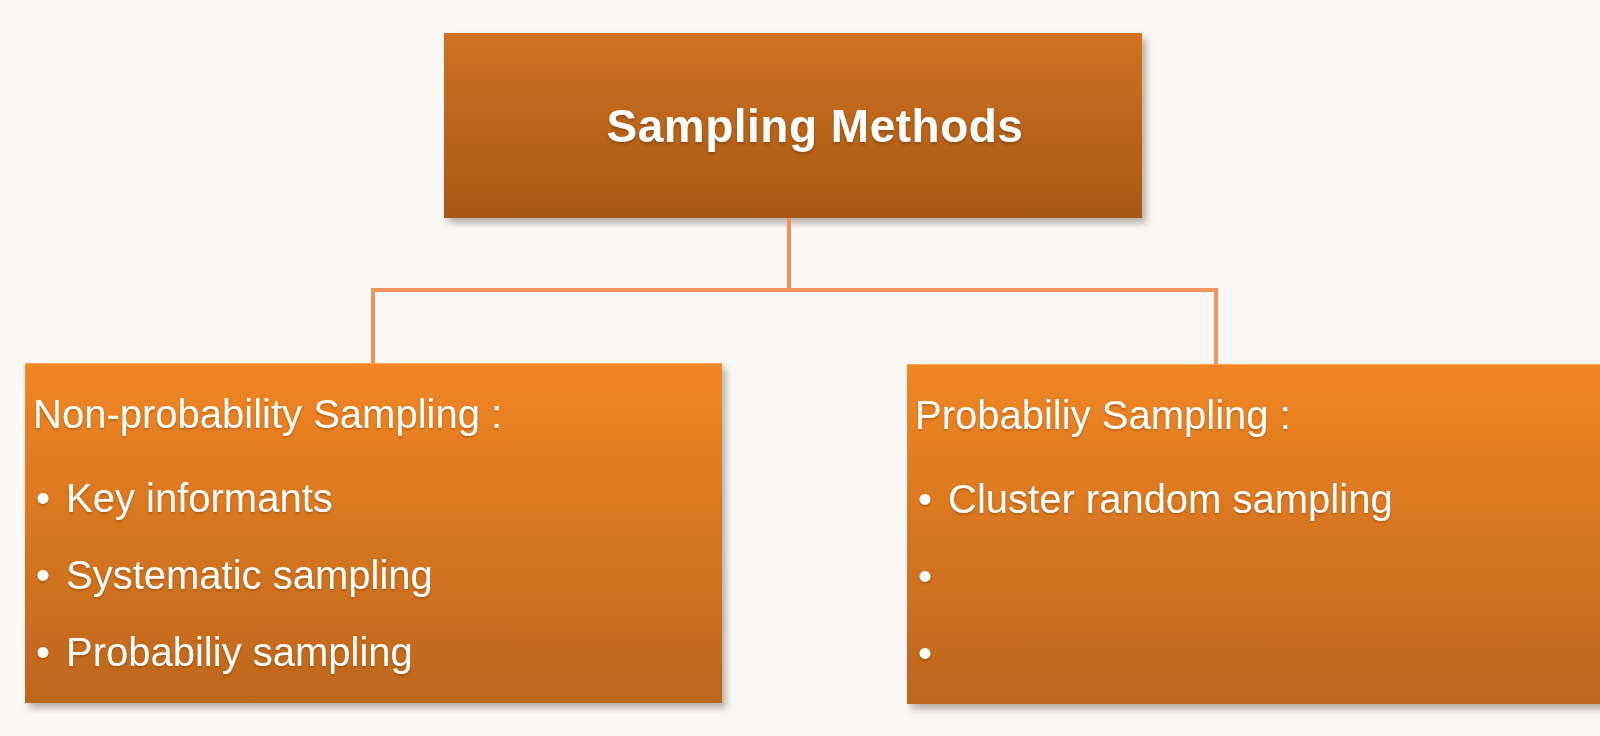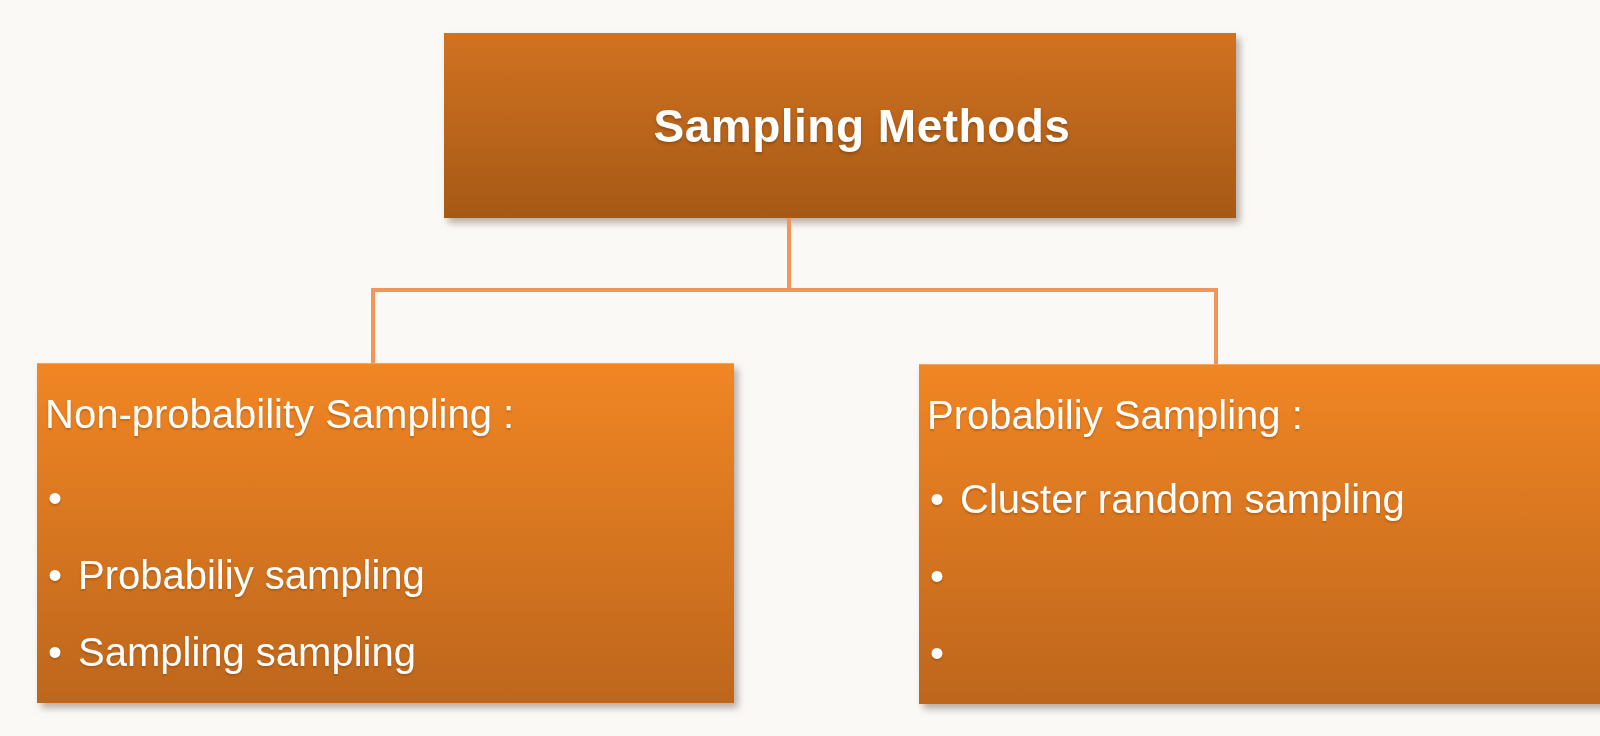--- a/index.html
+++ b/index.html
@@ -17,21 +17,21 @@
   }
   .node {
     position: absolute;
     box-sizing: border-box;
     color: #fff;
     box-shadow: 4px 5px 7px rgba(125, 113, 102, 0.55);
   }
   .root-node {
     left: 444px;
     top: 33px;
-    width: 792px;
+    width: 698px;
     height: 185px;
     background: linear-gradient(180deg, var(--root-top, #D17221) 0%, var(--root-bottom, #A65915) 100%);
     display: flex;
     align-items: center;
     justify-content: center;
     padding-left: 44px;
   }
   .root-title {
     font-size: 46px;
     font-weight: bold;
@@ -41,21 +41,20 @@
   }
   .branch-node {
     top: 363px;
     width: 697px;
     height: 340px;
     background: linear-gradient(180deg, var(--branch-top, #F18624) 0%, var(--branch-bottom, #BD661C) 100%);
     box-shadow: inset 0 1px 0 rgba(255, 255, 255, 0.25), 4px 5px 7px rgba(125, 113, 102, 0.55);
     padding: 13px 22px 0 8px;
     font-size: 40px;
     line-height: 77px;
-    margin-left: 12px;
   }
   .branch-left  { left: 25px; }
   .branch-right { left: 907px; top: 364px; }
   .branch-heading {
     white-space: nowrap;
     margin-bottom: 7px;
     text-shadow: 0 2px 2px rgba(120, 60, 10, 0.35);
   }
   .bullet-row {
     display: flex;
@@ -87,28 +86,29 @@
 
 <div class="connector connector-stem"></div>
 <div class="connector connector-horizontal"></div>
 <div class="connector connector-branch-left"></div>
 <div class="connector connector-branch-right"></div>
 
 <div class="node branch-node branch-left">
   <div class="branch-heading">Non-probability Sampling :</div>
   <div class="bullet-row">
     <span class="bullet-dot">•</span>
+    <span>Key informants</span>
+  </div>
+  <div class="bullet-row">
+    <span class="bullet-dot">•</span>
+    <span>Systematic sampling</span>
   </div>
   <div class="bullet-row">
     <span class="bullet-dot">•</span>
     <span>Probabiliy sampling</span>
-  </div>
-  <div class="bullet-row">
-    <span class="bullet-dot">•</span>
-    <span>Sampling sampling</span>
   </div>
 </div>
 
 <div class="node branch-node branch-right">
   <div class="branch-heading">Probabiliy Sampling :</div>
   <div class="bullet-row">
     <span class="bullet-dot">•</span>
     <span>Cluster random sampling</span>
   </div>
   <div class="bullet-row">

